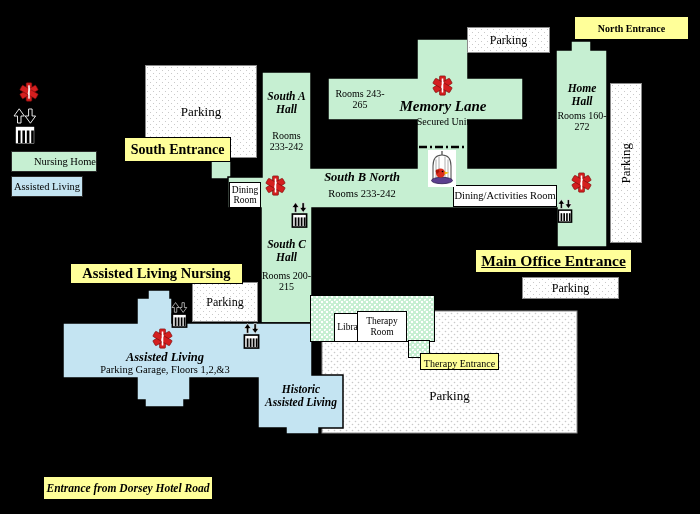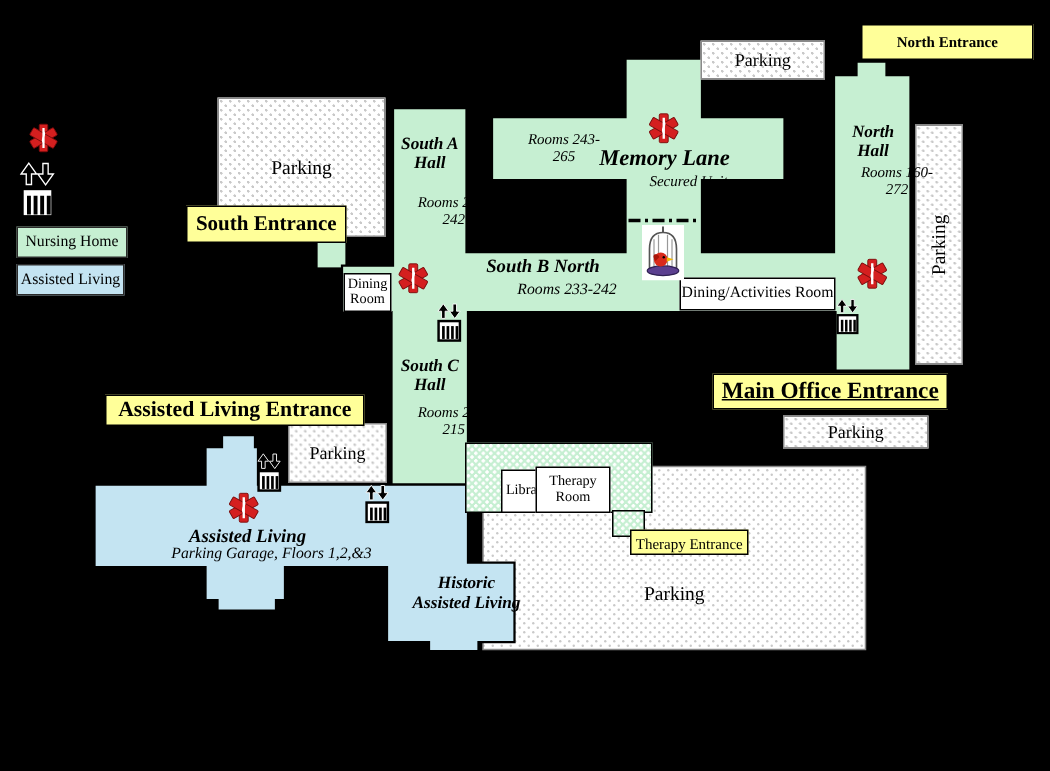--- a/index.html
+++ b/index.html
@@ -32,21 +32,21 @@
   
   .wing{
     background-color:#C6EFD2;
     background-image:radial-gradient(circle at 1.2px 1.2px,#ffffff 1px,transparent 1.2px),
                      radial-gradient(circle at 3.7px 3.7px,#ffffff 1px,transparent 1.2px);
     background-size:5px 5px;
     border:1.4px solid #000;box-sizing:border-box;
   }
   .maptext{text-align:center;line-height:1.12;}
   .bi{font-weight:bold;font-style:italic;}
-  .it{font-style:italic;padding-left:16px;}
+  .it{}
   .nowrap{white-space:nowrap;}
   .legendbox{
     border:1.2px solid #2a2a2a;display:flex;align-items:center;justify-content:center;
     font-size:10.5px;box-sizing:border-box;
   }
   .icon{display:block;line-height:0;}
 </style>
 </head>
 <body>
 
@@ -110,68 +110,71 @@
     <span>Therapy Room</span>
   </div>
 
   <div class="abs maptext bi" style="left:262px;top:90px;width:49px;font-size:11.5px;">South A Hall</div>
   <div class="abs maptext it" style="left:262px;top:130px;width:49px;font-size:10px;">Rooms 233-242</div>
 
   <div class="abs maptext it" style="left:330px;top:88px;width:60px;font-size:10px;">Rooms 243-265</div>
   <div class="abs maptext bi nowrap" style="left:395px;top:98px;width:96px;font-size:15px;">Memory Lane</div>
   <div class="abs maptext it" style="left:415px;top:116px;width:56px;font-size:10px;">Secured Unit</div>
 
-  <div class="abs maptext bi" style="left:557px;top:82px;width:50px;font-size:11.5px;">North Hall</div>
+  <div class="abs maptext bi" style="left:557px;top:82px;width:50px;font-size:11.5px;">Home Hall</div>
   <div class="abs maptext it" style="left:557px;top:110px;width:50px;font-size:10px;">Rooms 160-272</div>
 
   <div class="abs maptext bi nowrap" style="left:324px;top:170px;width:76px;font-size:12.5px;">South B North</div>
   <div class="abs maptext it nowrap" style="left:326px;top:188px;width:72px;font-size:10.5px;">Rooms 233-242</div>
 
   <div class="abs maptext bi" style="left:261px;top:238px;width:51px;font-size:11.5px;">South C Hall</div>
   <div class="abs maptext it" style="left:261px;top:270px;width:51px;font-size:10px;">Rooms 200-215</div>
 
   <div class="abs maptext bi nowrap" style="left:115px;top:350px;width:100px;font-size:12.5px;">Assisted Living</div>
   <div class="abs maptext it nowrap" style="left:95px;top:364px;width:140px;font-size:10.5px;">Parking Garage, Floors 1,2,&amp;3</div>
-  <div class="abs maptext bi" style="left:273px;top:383px;width:76px;font-size:11.5px;">Historic Assisted Living</div>
+  <div class="abs maptext bi" style="left:263px;top:383px;width:76px;font-size:11.5px;">Historic Assisted Living</div>
 
   <div class="abs ylabel" style="left:542px;top:16px;width:115px;height:24px;font-size:10px;margin-left:32px;">
     <span>North Entrance</span>
   </div>
   <div class="abs ylabel" style="left:124px;top:137px;width:107px;height:25px;font-size:14px;text-align:right;">
     <span>South Entrance</span>
   </div>
   <div class="abs ylabel" style="left:70px;top:263px;width:173px;height:21px;font-size:14.5px;">
-    <span>Assisted Living Entrance</span>
+    <span>Assisted Living Nursing</span>
   </div>
   <div class="abs ylabel" style="left:475px;top:249px;width:157px;height:24px;font-size:15.5px;text-decoration:underline;">
     <span>Main Office Entrance</span>
   </div>
   <div class="abs ylabel" style="left:420px;top:353px;width:79px;height:17px;font-size:10px;font-weight:normal;align-items:flex-end;">
     <span>Therapy Entrance</span>
   </div>
+  <div class="abs ylabel" style="left:43px;top:476px;width:170px;height:24px;font-size:11.5px;font-style:italic;">
+    <span>Entrance from Dorsey Hotel Road</span>
+  </div>
 
   <span class="abs icon" style="left:19px;top:81px;width:20px;height:22px;"><svg width="100%" height="100%" viewBox="-12 -12 24 24">
         <g fill="#D41F1F" stroke="#7a0c0c" stroke-width="0.7">
           <rect x="-3.4" y="-11" width="6.8" height="22" rx="1"></rect>
           <rect x="-3.4" y="-11" width="6.8" height="22" rx="1" transform="rotate(60)"></rect>
           <rect x="-3.4" y="-11" width="6.8" height="22" rx="1" transform="rotate(120)"></rect>
         </g>
         <rect x="-0.9" y="-8" width="1.8" height="16" fill="#fff"></rect>
         <path d="M0 -5 C3.2 -3.2,-3.2 0.8,0 3.6" stroke="#fff" fill="none" stroke-width="1.1"></path>
       </svg></span>
   <span class="abs icon" style="left:13px;top:108px;width:24px;height:38px;"><svg width="100%" height="100%" viewBox="0 0 24 38">
         <path d="M4.5 15 V8 H1 L6.2 0.8 L11.4 8 H8 V15 Z" fill="#000" stroke="#fff" stroke-width="0.9"></path>
         <path d="M15.6 1 H19.1 V8 H22.6 L17.4 15.2 L12.2 8 H15.6 Z" fill="#000" stroke="#fff" stroke-width="0.9"></path>
         <rect x="1.6" y="17.6" width="20.8" height="19" fill="#fff" stroke="#000" stroke-width="2.4"></rect>
         <rect x="5" y="22.5" width="2.6" height="12.5" fill="#000"></rect>
         <rect x="9.4" y="22.5" width="2.6" height="12.5" fill="#000"></rect>
         <rect x="13.8" y="22.5" width="2.6" height="12.5" fill="#000"></rect>
         <rect x="18.2" y="22.5" width="2.6" height="12.5" fill="#000"></rect>
       </svg></span>
-  <div class="abs legendbox" style="left:11px;top:151px;width:74px;height:21px;background:#C6EFD2;">
+  <div class="abs legendbox" style="left:11px;top:151px;width:86px;height:21px;background:#C6EFD2;justify-content:flex-end;">
     <span>Nursing Home</span>
   </div>
   <div class="abs legendbox" style="left:11px;top:176px;width:72px;height:21px;background:#C4E4F2;">
     <span>Assisted Living</span>
   </div>
 
   <span class="abs icon" style="left:432px;top:74px;width:21px;height:23px;"><svg width="100%" height="100%" viewBox="-12 -12 24 24">
         <g fill="#D41F1F" stroke="#7a0c0c" stroke-width="0.7">
           <rect x="-3.4" y="-11" width="6.8" height="22" rx="1"></rect>
           <rect x="-3.4" y="-11" width="6.8" height="22" rx="1" transform="rotate(60)"></rect>

